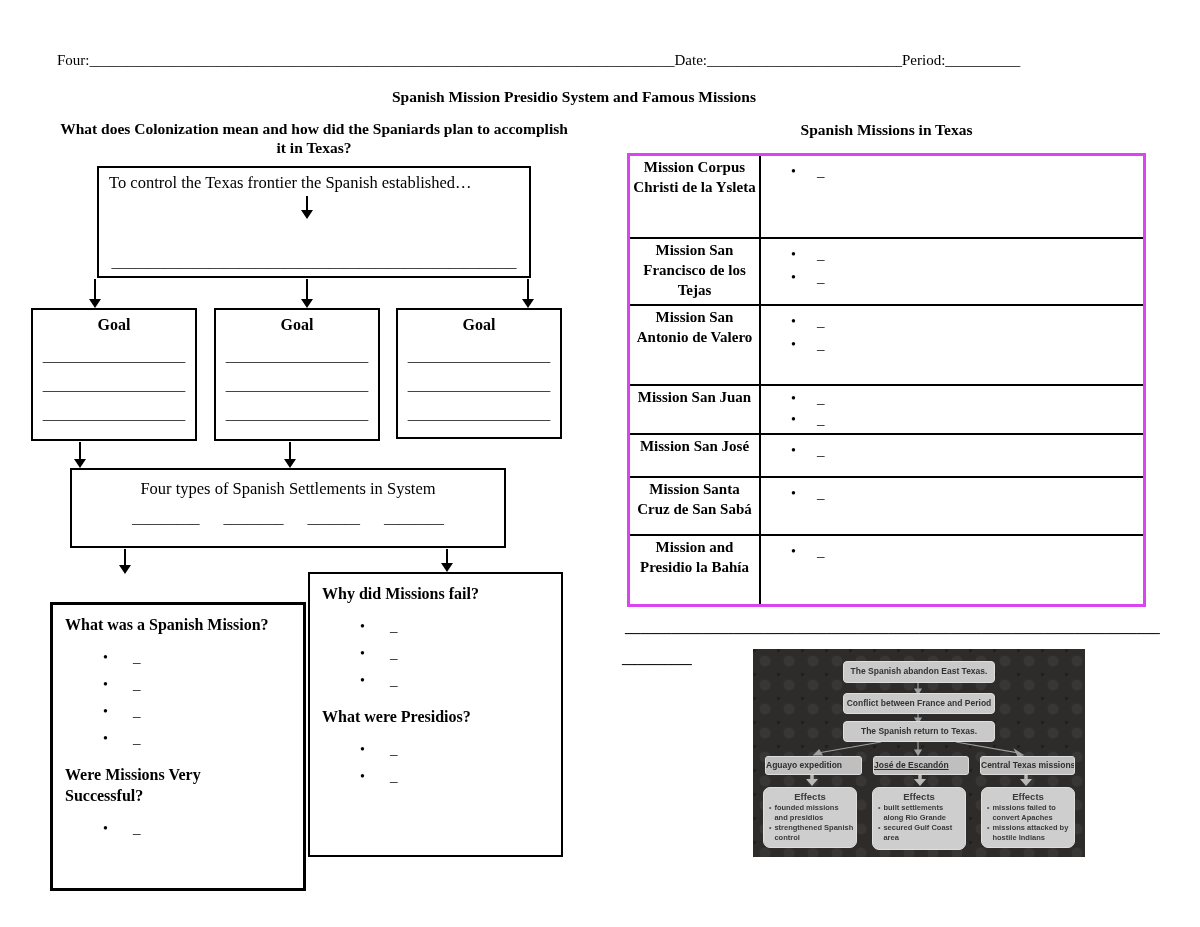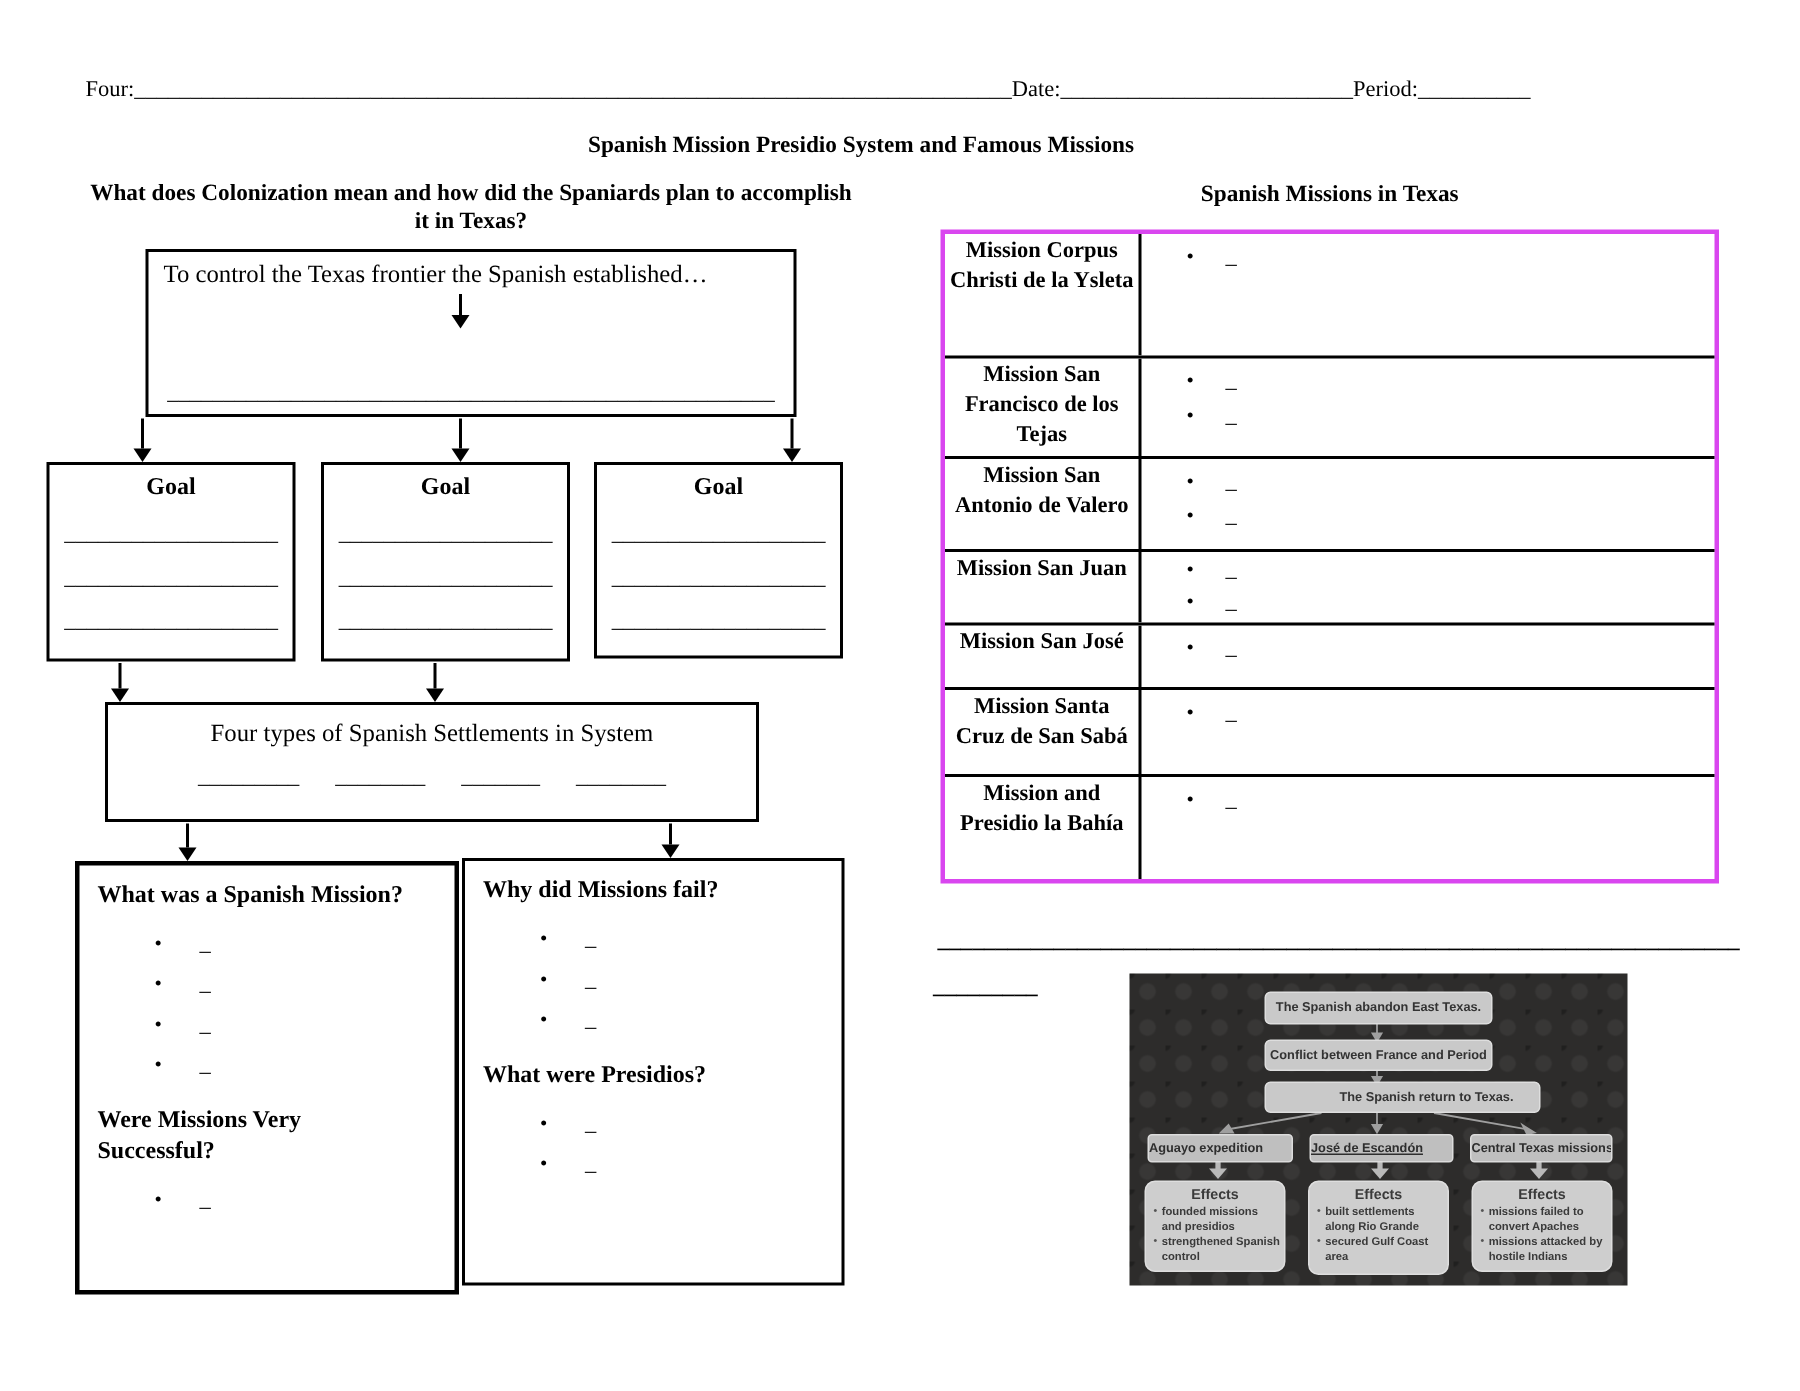--- a/index.html
+++ b/index.html
@@ -1,21 +1,21 @@
 <!DOCTYPE html>
 <html><head>
 <meta charset="utf-8">
 <style>
   html,body{margin:0;padding:0;background:#fff;}
   .page{position:relative;width:1200px;height:927px;background:#ffffff;
         font-family:"Liberation Serif",serif;color:#000;overflow:hidden;}
 
   
   .obox{position:absolute;border:2px solid #000;box-sizing:border-box;background:#fff;}
-  .thick{border-width:3px;}
+  .thick{border-width:3px;margin-top:28px;}
 
   
   .varrow{position:absolute;width:2px;background:#000;}
   .varrow::after{content:"";position:absolute;bottom:-9px;left:-5px;width:0;height:0;
     border-left:6px solid transparent;border-right:6px solid transparent;border-top:9px solid #000;}
 
   
   .hline{position:absolute;left:57px;top:52px;font-size:15px;white-space:nowrap;}
 
   .page-title{position:absolute;left:0;top:88px;width:1148px;text-align:center;
@@ -180,21 +180,21 @@
         <div class="trow">_</div>
       </div>
     </div>
     <div class="mrow" style="height:67px;">
       <div class="mname">Mission San Francisco de los Tejas</div>
       <div class="mcell">
         <div class="trow">_</div>
         <div class="trow">_</div>
       </div>
     </div>
-    <div class="mrow" style="height:62px;">
+    <div class="mrow" style="height:80px;">
       <div class="mname">Mission San Antonio de Valero</div>
       <div class="mcell">
         <div class="trow">_</div>
         <div class="trow">_</div>
       </div>
     </div>
     <div class="mrow" style="height:49px;">
       <div class="mname">Mission San Juan</div>
       <div class="mcell" style="padding-top:2px;">
         <div class="trow" style="line-height:21px;">_</div>
@@ -245,21 +245,21 @@
       </g>
       <g fill="#b9b9b9" stroke="none">
         <polygon points="59,137 53,130 65,130"></polygon>
         <polygon points="167,137 161,130 173,130"></polygon>
         <polygon points="273,137 267,130 279,130"></polygon>
       </g>
     </svg>
 
     <div class="fseq" style="left:90px;top:12px;width:150px;height:20px;">The Spanish abandon East Texas.</div>
     <div class="fseq" style="left:90px;top:44px;width:150px;height:19px;">Conflict between France and Period</div>
-    <div class="fseq" style="left:90px;top:72px;width:150px;height:19px;padding-left:32px;">The Spanish return to Texas.</div>
+    <div class="fseq" style="left:90px;top:72px;width:150px;height:19px;">The Spanish return to Texas.</div>
 
     <div class="fhead" style="left:12px;top:107px;width:95px;height:17px;">Aguayo expedition</div>
     <div class="fhead" style="left:120px;top:107px;width:94px;height:17px;text-decoration:underline;">José de Escandón</div>
     <div class="fhead" style="left:227px;top:107px;width:93px;height:17px;">Central Texas missions</div>
 
     <div class="fx" style="left:10px;top:138px;width:94px;height:61px;">
       <div class="etitle">Effects</div>
       <div class="erow">founded missions and presidios</div>
       <div class="erow">strengthened Spanish control</div>
     </div>

